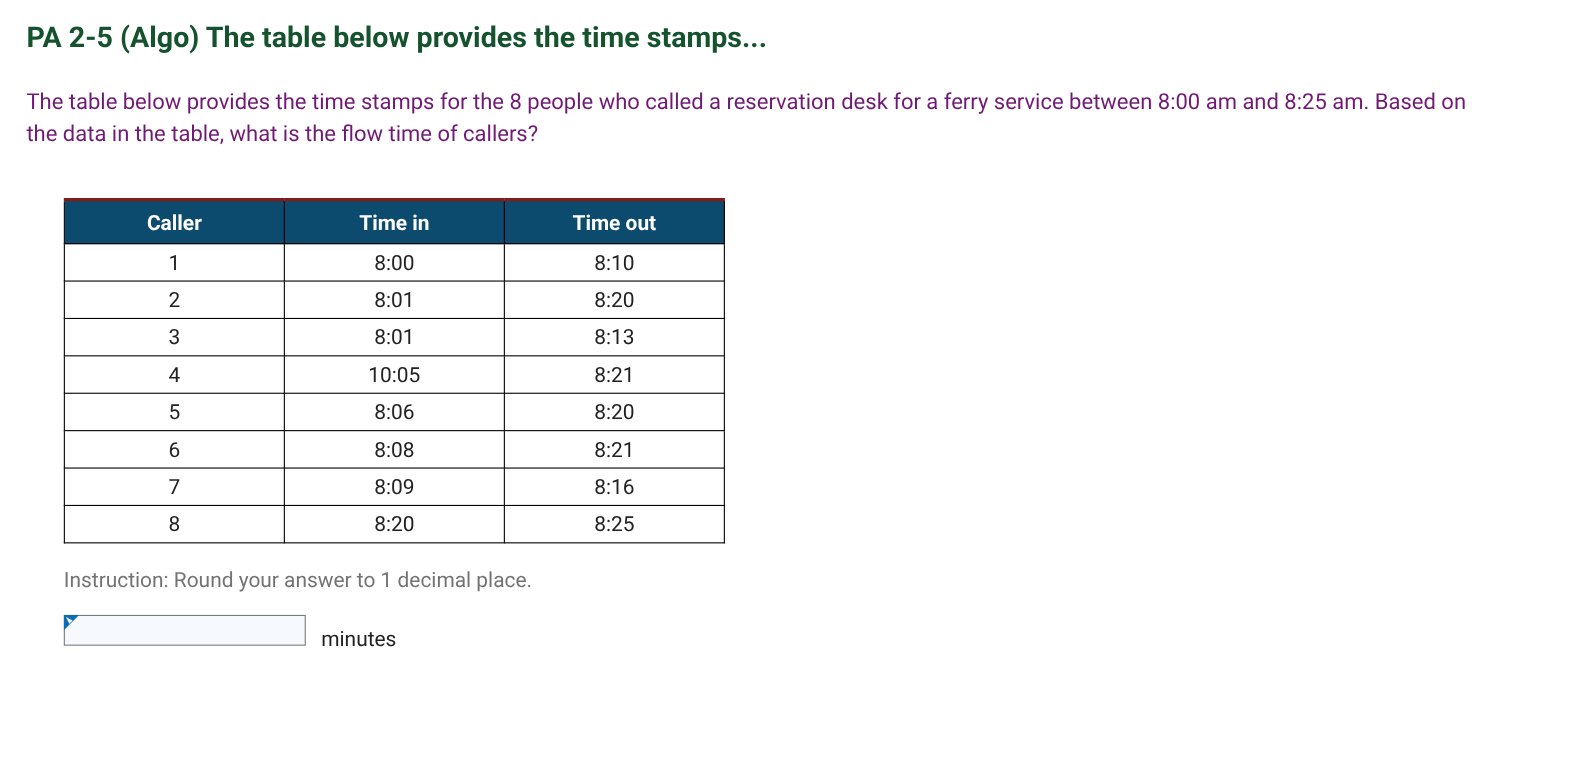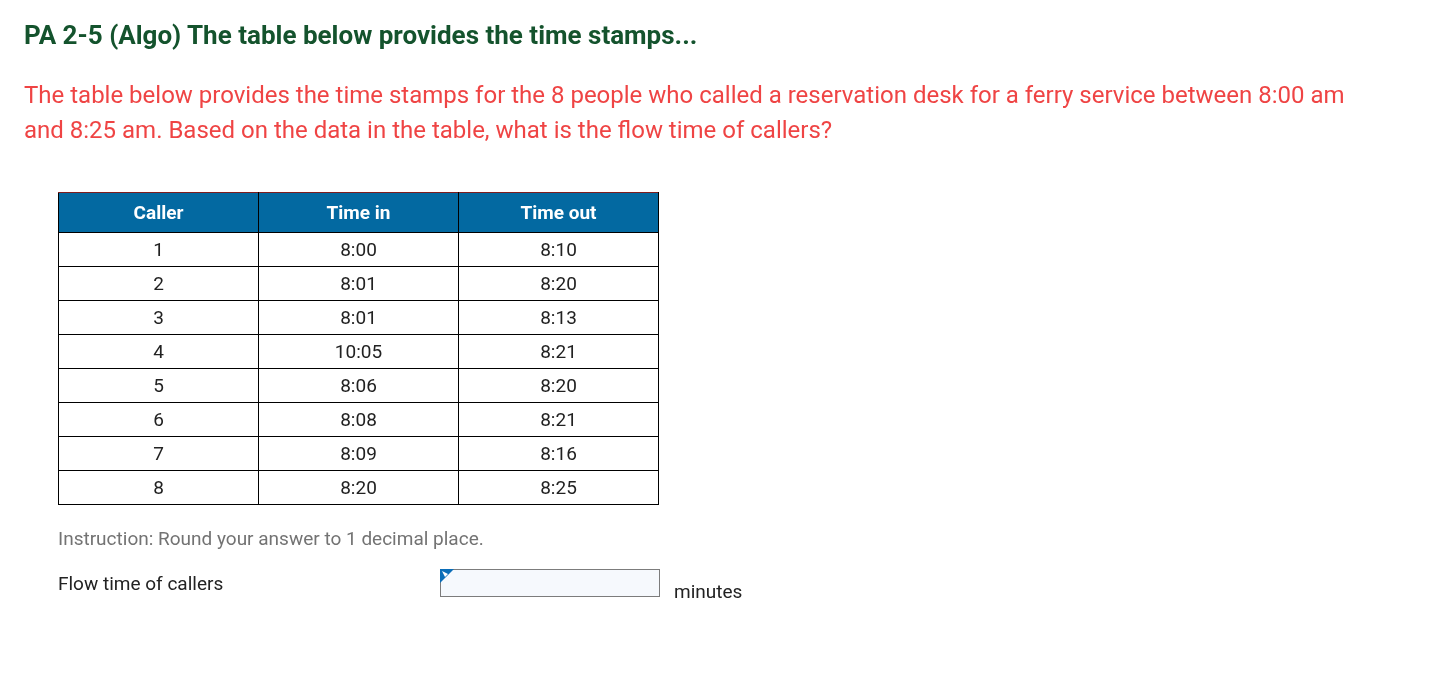--- a/index.html
+++ b/index.html
@@ -14,47 +14,47 @@
       padding: 20px 24px;
       width: 1448px;
     }
     .title {
       font-size: 26px;
       font-weight: 700;
       color: #14532d;
       margin-bottom: 28px;
     }
     .description {
-      font-size: 24px;
-      color: #ef4444;
+      font-size: 20px;
+      color: #701a75;
       line-height: 1.45;
       margin-bottom: 44px;
       max-width: 1330px;
     }
     .content-area {
       padding-left: 34px;
     }
     table.data-table {
       border-collapse: collapse;
       margin-bottom: 22px;
     }
     table.data-table th,
     table.data-table td {
       border: 1px solid #000000;
       text-align: center;
       height: 34px;
       vertical-align: middle;
       font-size: 19px;
     }
     table.data-table th {
-      background: #0369a1;
+      background: #0c4a6e;
       color: #ffffff;
       font-weight: 700;
       height: 40px;
-      border-top: 1px solid #7f1d1d;
+      border-top: 3px solid #7f1d1d;
     }
     .col-caller { width: 200px; }
     .col-timein { width: 200px; }
     .col-timeout { width: 200px; }
     .instruction {
       color: #737373;
       font-size: 19px;
       margin-bottom: 14px;
     }
     .answer-row {
@@ -147,21 +147,20 @@
         <td>8</td>
         <td>8:20</td>
         <td>8:25</td>
       </tr>
     </tbody>
   </table>
 
   <div class="instruction">Instruction: Round your answer to 1 decimal place.</div>
 
   <div class="answer-row">
-    <span class="answer-label">Flow time of callers</span>
     <span class="answer-input-wrap">
       <svg class="pointer-icon" width="14" height="14" viewBox="0 0 14 14">
         <polygon points="0,0 14,0 0,14" fill="#0a6db8"></polygon>
         <polygon points="2,2 8,5 5,8" fill="#ffffff"></polygon>
       </svg>
       <input type="text" class="answer-input" value="" style="">
     </span>
     <span class="unit-label">minutes</span>
   </div>
 

